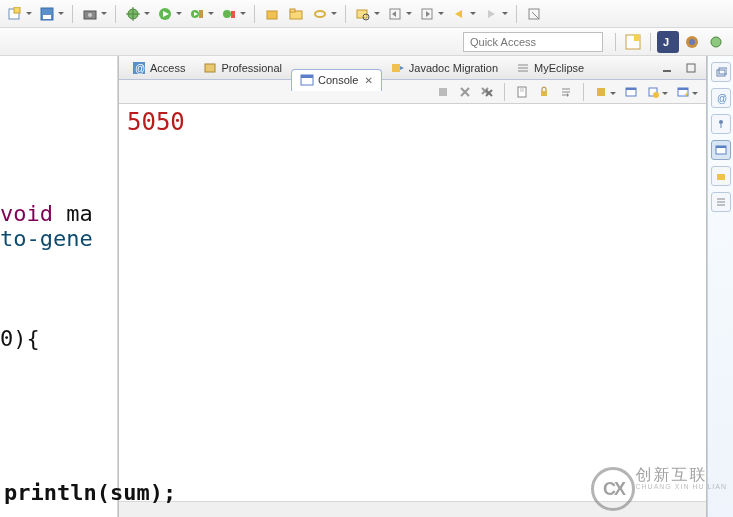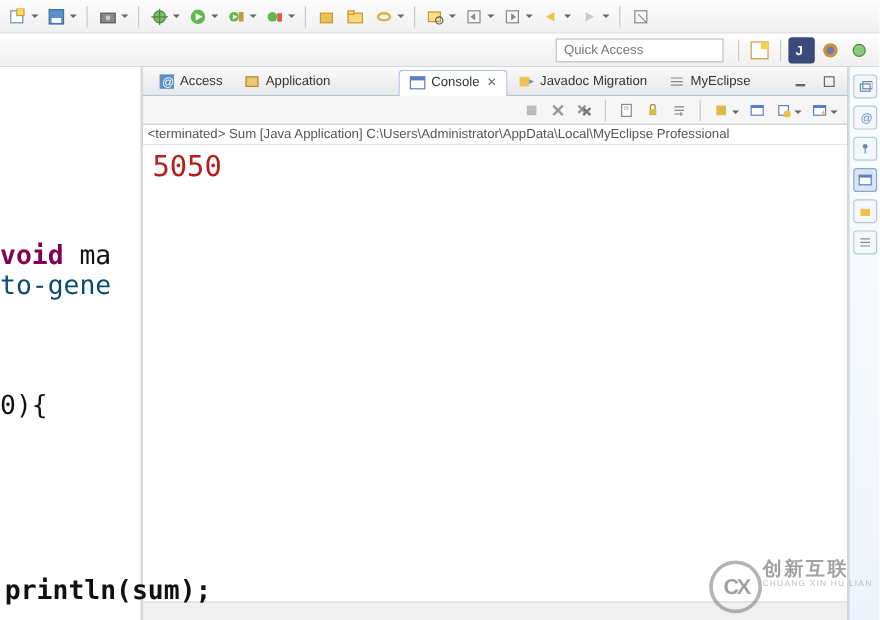--- a/index.html
+++ b/index.html
@@ -14,28 +14,28 @@
 
 
 .tb-row2 { justify-content: flex-end; padding-right: 6px; }
 .quick-access { width: 140px; height: 20px; border: 1px solid #bfbfbf; background: #fff; padding: 2px 6px; color: #999; font-size: 11px; margin-right: 6px; }
 
 
 .main-wrap { display: flex; height: calc(517px - 56px); }
 
 
 .editor-slice { width: 118px; background: #fff; border-right: 1px solid #d8d8d8; padding-top: 120px; font-family: Consolas, monospace; font-size: 22px; white-space: pre; overflow: hidden; color: #111; }
-.kw { color: #7f0055; font-weight: bold; }
+.kw { color: #7f0055; font-weight: normal; }
 .cm { color: #0c4a6e; }
 
 
 .views-panel { flex: 1; display: flex; flex-direction: column; background: #fff; border-left: 1px solid #c0c0c0; border-right: 1px solid #c0c0c0; }
 .tabs-bar { display: flex; align-items: center; height: 24px; background: linear-gradient(#fafafa,#e8e8e8); border-bottom: 1px solid #b8c4d8; padding-left: 4px; }
 .view-tab { display: flex; align-items: center; gap: 4px; padding: 3px 8px; height: 22px; border: 1px solid transparent; border-bottom: none; color: #333; font-size: 11px; }
-.view-tab.active { background: #fff; border-color: #9fb4d8; border-top-left-radius: 4px; border-top-right-radius: 4px; position: relative; top: 1px; margin-left: 48px; }
+.view-tab.active { background: #fff; border-color: #9fb4d8; border-top-left-radius: 4px; border-top-right-radius: 4px; position: relative; top: 12px; }
 .view-tab .tab-icon { width: 14px; height: 14px; display: inline-flex; align-items: center; justify-content: center; }
 .tab-close { font-size: 10px; color: #666; margin-left: 2px; }
 .tabs-bar .maxmin { margin-left: auto; margin-right: 4px; display: flex; gap: 2px; }
 
 .console-toolbar { display: flex; align-items: center; height: 24px; padding: 2px 6px; gap: 4px; background: #f6f6f6; border-bottom: 1px solid #d0d0d0; justify-content: flex-end; }
 .console-toolbar .tb-btn { width: 18px; height: 18px; }
 
 .console-status { font-size: 11px; color: #555; padding: 2px 4px; border-bottom: 1px solid #e4e4e4; white-space: nowrap; overflow: hidden; }
 .console-body { flex: 1; background: #fff; padding: 4px 8px; font-family: Consolas, monospace; font-size: 24px; color: #b91c1c; overflow: auto; position: relative; }
 .console-body::-webkit-scrollbar { width: 16px; }
@@ -43,21 +43,21 @@
 
 
 .right-trim { width: 26px; background: linear-gradient(#fafdff,#eef4fb); border-left: 1px solid #c6d3e6; display: flex; flex-direction: column; align-items: center; padding-top: 6px; gap: 6px; }
 .trim-btn { width: 20px; height: 20px; border: 1px solid #b8c8de; border-radius: 3px; background: #f4f8fc; display: flex; align-items: center; justify-content: center; }
 .trim-btn.active { background: #d8e6f4; border-color: #8fa8c8; }
 
 
 .watermark { position: absolute; right: 6px; bottom: 6px; display: flex; gap: 0; opacity: 0.55; }
 .wm-circle { width: 44px; height: 44px; border: 3px solid #777; border-radius: 50%; display: flex; align-items: center; justify-content: center; font-weight: bold; font-size: 18px; color: #555; letter-spacing: -2px; }
 .wm-text { display: flex; flex-direction: column; line-height: 1; }
-.wm-text .big { font-size: 16px; font-weight: bold; color: #555; letter-spacing: 2px; }
+.wm-text .big { font-size: 16px; font-weight: normal; color: #555; letter-spacing: 2px; }
 .wm-text .small { font-size: 7px; color: #888; letter-spacing: 1px; }
 
 
 .bottom-code { position: absolute; left: 4px; bottom: 12px; font-family: Consolas, monospace; font-size: 22px; color: #111; font-weight: bold; }
 
 
 svg { display: block; }
 </style>
 </head>
 <body>
@@ -213,21 +213,21 @@
             </svg>
           </span>
         <span>Access</span>
       </div>
       <div class="view-tab">
         <span class="tab-icon">
             <svg width="14" height="14">
               <rect x="2" y="3" width="10" height="8" fill="#e8c870" stroke="#a88830"></rect>
             </svg>
           </span>
-        <span>Application</span>
+        <span>Professional</span>
       </div>
       <div class="view-tab active">
         <span class="tab-icon">
             <svg width="14" height="14">
               <rect x="1" y="2" width="12" height="10" fill="#fff" stroke="#5a7fc8"></rect>
               <rect x="1" y="2" width="12" height="3" fill="#5a7fc8"></rect>
             </svg>
           </span>
         <span>Console</span>
         <span class="tab-close">✕</span>
@@ -325,21 +325,20 @@
         </span>
       <span class="tb-btn dd">
           <svg width="12" height="12">
             <rect x="1" y="2" width="10" height="8" fill="#fff" stroke="#5a7fc8"></rect>
             <rect x="1" y="2" width="10" height="2" fill="#5a7fc8"></rect>
             <text x="7" y="11" font-size="8" fill="#e8a030">+</text>
           </svg>
         </span>
     </div>
 
-    <div class="console-status">&lt;terminated&gt; Sum [Java Application] C:\Users\Administrator\AppData\Local\MyEclipse Professional</div>
     <div class="console-body">
       <span>5050</span>
     </div>
     <div class="scroll-x"></div>
   </div>
 
   <div class="right-trim">
     <span class="trim-btn">
         <svg width="12" height="12">
           <rect x="2" y="4" width="8" height="6" fill="none" stroke="#6a88b0"></rect>

